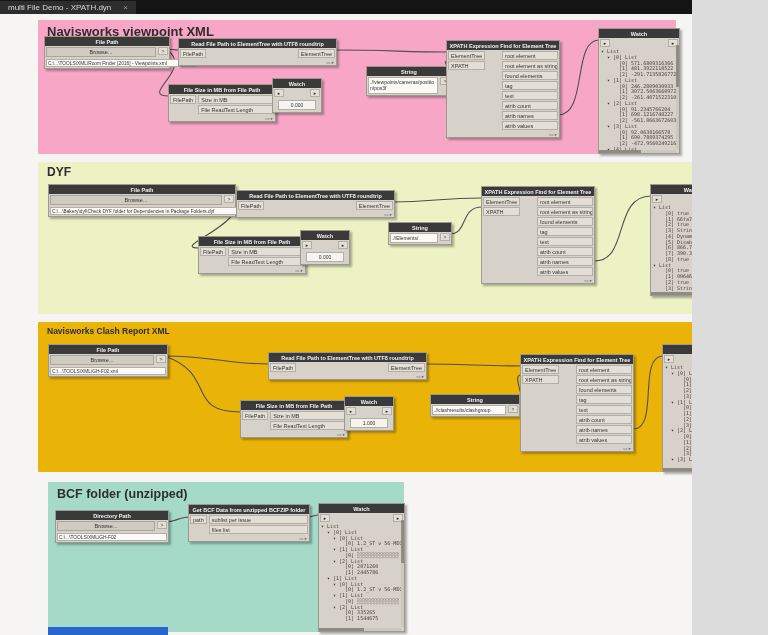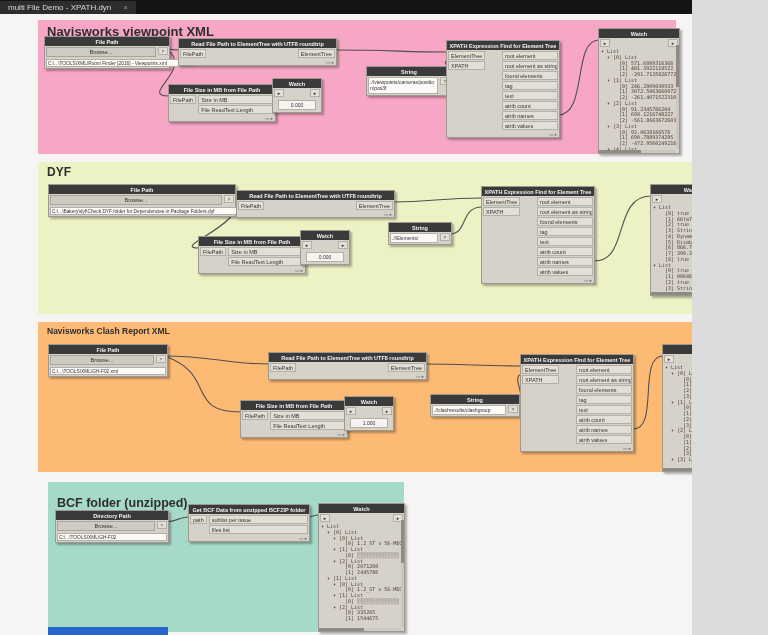--- a/index.html
+++ b/index.html
@@ -10,24 +10,24 @@
   #tab{position:absolute;left:0;top:1px;height:13px;background:#2d2d2d;color:#d9d9d9;
        font-size:8px;line-height:13px;padding:0 8px;display:flex;align-items:center;gap:12px;}
   #tab .close{color:#9a9a9a;font-size:8px;line-height:13px;}
   
   .group{position:absolute;border-radius:1px;}
   .gtitle{position:absolute;left:9px;font-weight:bold;color:#2e2e2e;white-space:nowrap;}
   #g-viewpoint{left:38px;top:20px;width:638px;height:134px;background:#f7a6c5;}
   #g-viewpoint .gtitle{top:4px;font-size:13px;}
   #g-dyf{left:38px;top:162px;width:693px;height:152px;background:#ecf2c4;}
   #g-dyf .gtitle{top:3px;font-size:12px;}
-  #g-clash{left:38px;top:322px;width:718px;height:150px;background:#fdba74;}
+  #g-clash{left:38px;top:322px;width:718px;height:150px;background:#eab308;}
   #g-clash .gtitle{top:4px;font-size:8.5px;}
   #g-bcf{left:48px;top:482px;width:356px;height:150px;background:#a5dac9;}
-  #g-bcf .gtitle{top:14px;font-size:12.5px;}
+  #g-bcf .gtitle{top:5px;font-size:12.5px;}
   
   svg.wires{position:absolute;left:0;top:0;pointer-events:none;}
   svg.wires path{fill:none;stroke:#4f4f4f;stroke-width:1.1;}
   
   .node{position:absolute;background:#d6d2ca;border:1px solid #9d9991;
         box-shadow:1.5px 1.5px 2px rgba(0,0,0,.3);font-size:5.5px;color:#333;}
   .nh{background:#3a3a3a;color:#f2f2f2;text-align:center;font-size:5.5px;font-weight:bold;
       padding:1.5px 2px;white-space:nowrap;overflow:hidden;}
   .prow{display:flex;justify-content:space-between;align-items:flex-start;}
   .pin,.pout{background:#e3dfd7;border:1px solid #b3afa7;padding:0.5px 2px;margin:1px;white-space:nowrap;overflow:hidden;}

